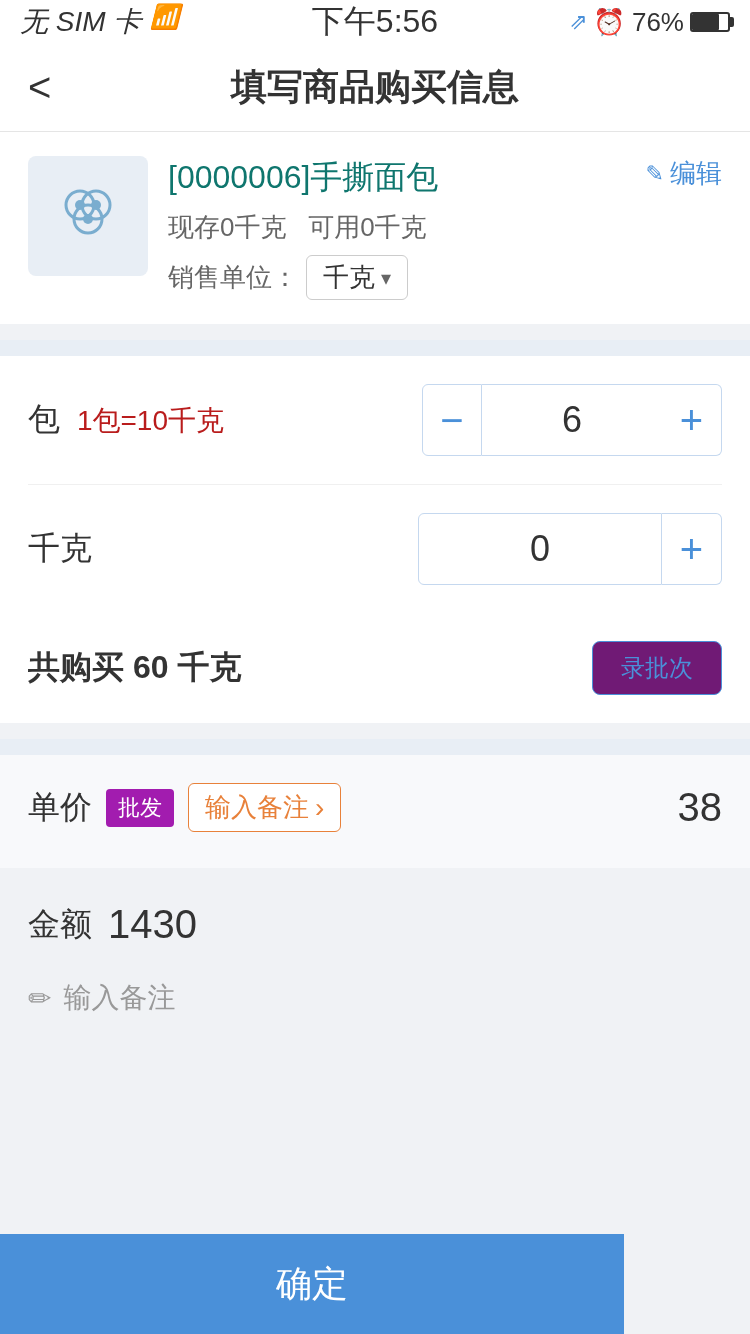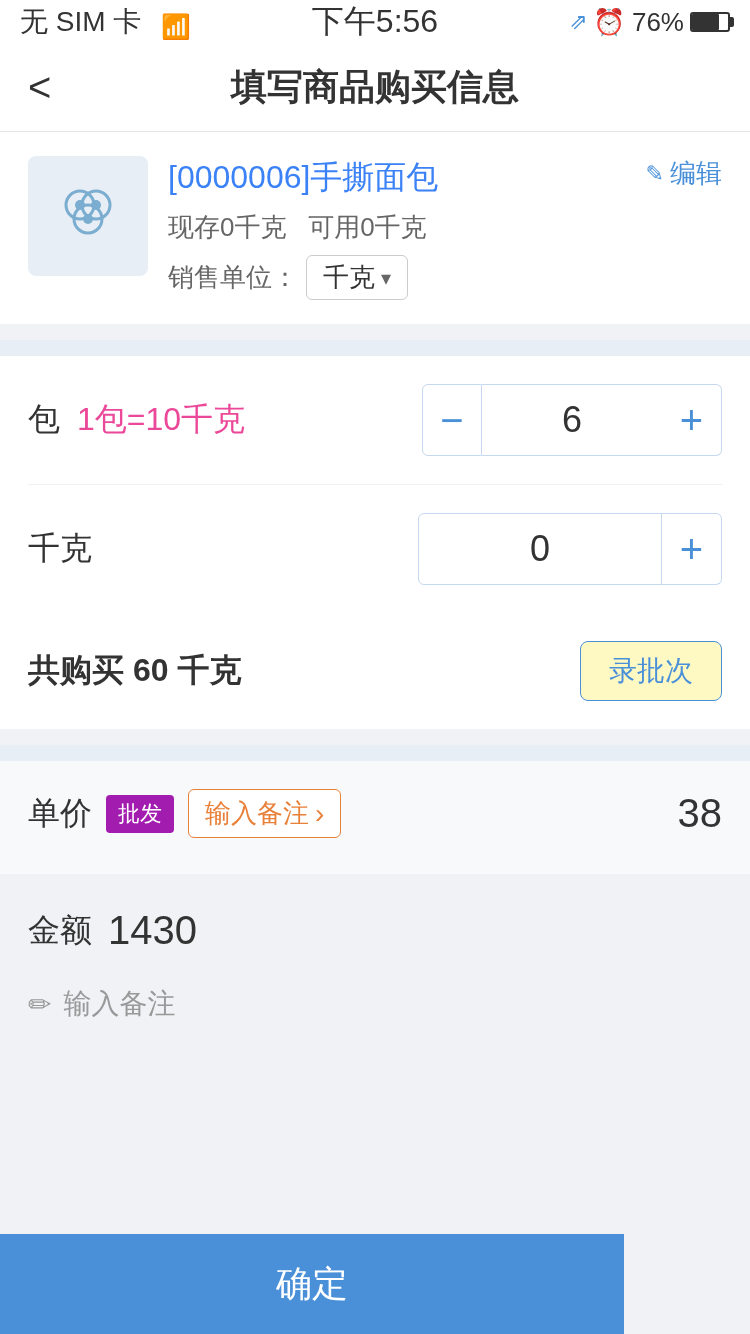--- a/index.html
+++ b/index.html
@@ -17,21 +17,21 @@
     .status-bar {
       height: 44px;
       background: #fff;
       display: flex;
       align-items: center;
       justify-content: space-between;
       padding: 0 20px;
       font-size: 28px;
       color: #333;
     }
-    .status-left { display: flex; align-items: flex-end; gap: 20px; }
+    .status-left { display: flex; align-items: flex-start; gap: 9px; font-style: italic; }
     .status-center { font-size: 32px; font-weight: 500; position: absolute; left: 50%; transform: translateX(-50%); }
     .status-right { display: flex; align-items: center; gap: 6px; font-size: 26px; }
     .wifi-icon, .signal-icon { font-size: 24px; }
 
     
     .nav-bar {
       height: 88px;
       background: #fff;
       display: flex;
       align-items: center;
@@ -67,21 +67,21 @@
       background: #e8eef5;
       border-radius: 8px;
       display: flex;
       align-items: center;
       justify-content: center;
       flex-shrink: 0;
       color: #7a9bb5;
       font-size: 40px;
     }
     .product-info { flex: 1; }
-    .product-name { font-size: 32px; color: #3b82f6; font-weight: 500; margin-bottom: 10px; }
+    .product-name { font-size: 32px; color: #0f766e; font-weight: 500; margin-bottom: 10px; }
     .product-stock { font-size: 26px; color: #666; margin-bottom: 10px; }
     .product-unit { font-size: 26px; color: #666; display: flex; align-items: center; gap: 8px; }
     .unit-select {
       border: 1px solid #ccc;
       border-radius: 6px;
       padding: 4px 16px;
       font-size: 26px;
       color: #333;
       background: #fff;
       display: inline-flex;
@@ -110,21 +110,21 @@
       margin-bottom: 0;
     }
     .input-row {
       display: flex;
       align-items: center;
       justify-content: space-between;
       padding: 28px 0;
       border-bottom: 1px solid #f0f0f0;
     }
     .input-row:last-child { border-bottom: none; }
-    .input-unit-hint { font-size: 32px; color: #ec4899; margin-left: 8px; }
+    .input-unit-hint { font-size: 28px; color: #b91c1c; margin-left: 8px; }
     .qty-control {
       display: flex;
       align-items: center;
       gap: 0;
     }
     .qty-btn {
       width: 60px;
       height: 72px;
       background: #fff;
       border: 1px solid #c5d8ef;
@@ -181,24 +181,24 @@
       display: flex;
       align-items: center;
       justify-content: space-between;
       margin-bottom: 16px;
     }
     .summary-text { font-size: 32px; color: #333; font-weight: bold; }
     .batch-btn {
       border: 1px solid #4a90d9;
       border-radius: 8px;
       padding: 10px 28px;
-      font-size: 28px;
+      font-size: 24px;
       color: #4a90d9;
       cursor: pointer;
-      background: #fef9c3;
+      background: #701a75;
     }
 
     
     .price-section {
       background: #f8f9fb;
       padding: 28px;
       margin-bottom: 0;
     }
     .price-row {
       display: flex;

